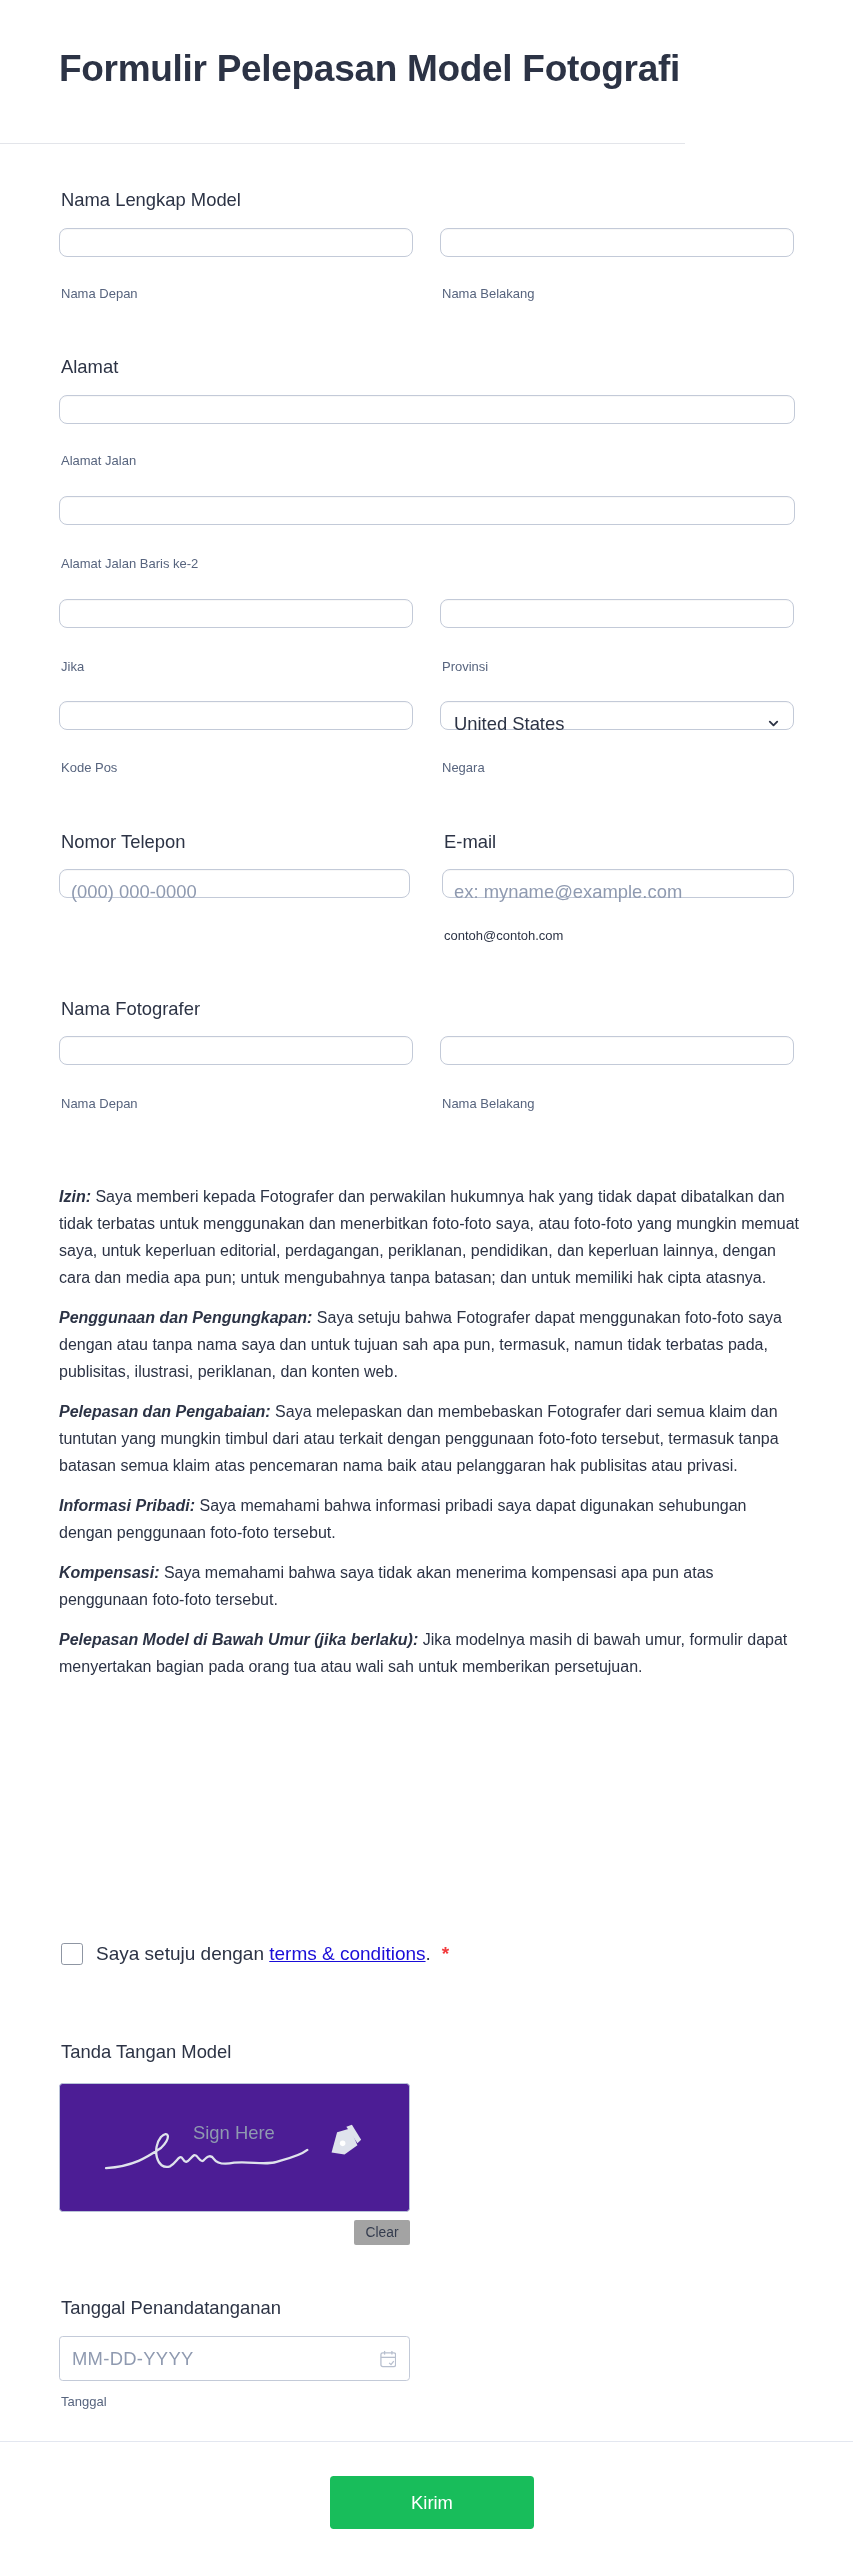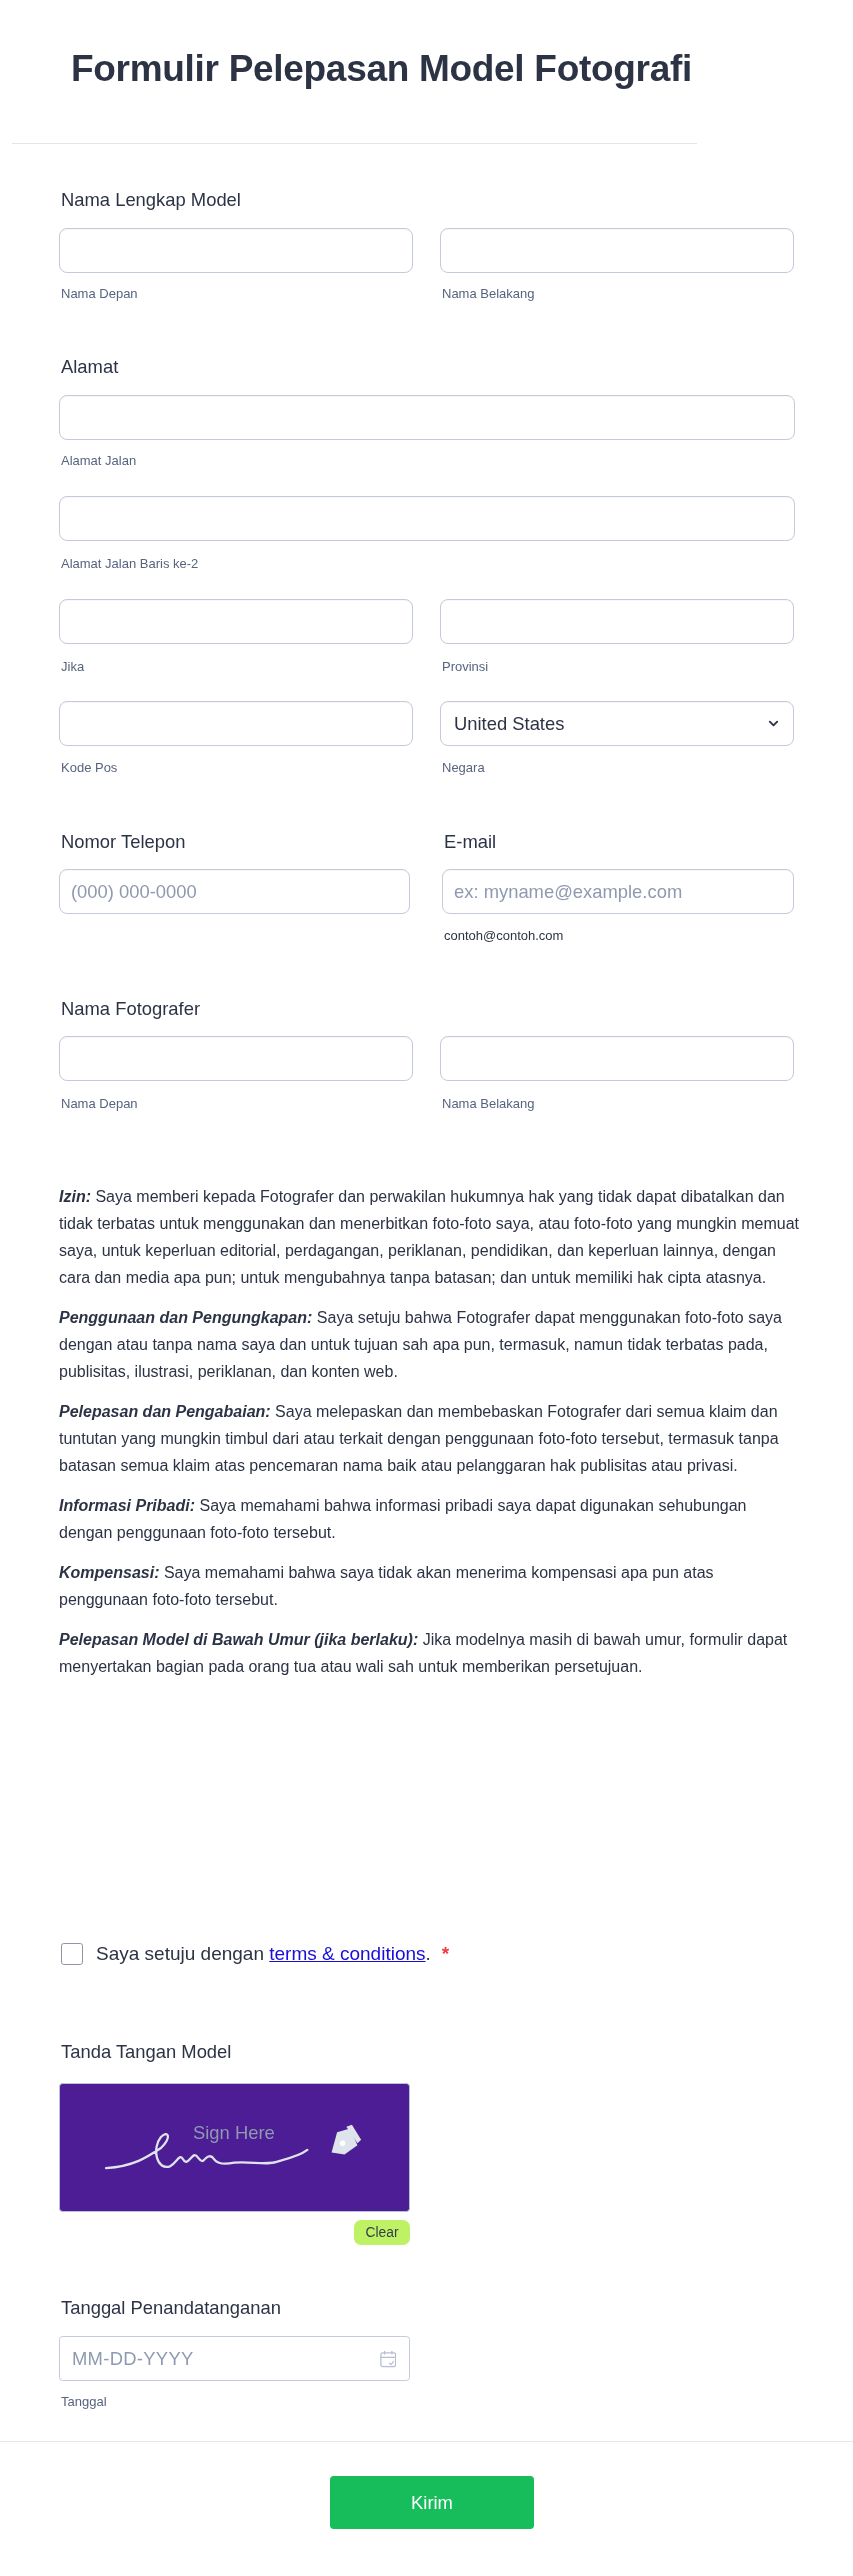--- a/index.html
+++ b/index.html
@@ -1,24 +1,24 @@
 <!DOCTYPE html>
 <html style="font-size:14.7px"><head>
 <meta charset="utf-8">
 <style>
   * { box-sizing: border-box; margin: 0; padding: 0; }
   html, body { width: 853px; background: #ffffff; }
   body { font-family: "Liberation Sans", "DejaVu Sans", sans-serif; color: #2c3345; position: relative; height: 2576px; overflow: hidden; }
 
-  .header { position: absolute; left: 12px; top: 0; width: 685px; height: 144px; border-bottom: 0.9px solid #e3e5ea; }
+  .header { position: absolute; left: 0; top: 0; width: 685px; height: 144px; border-bottom: 0.9px solid #e3e5ea; }
   .header h1 { position: absolute; left: 59px; top: 48px; font-size: 37px; font-weight: 700; color: #2c3345; letter-spacing: -0.3px; }
 
   .label { position: absolute; font-size: 18.4px; color: #2c3345; }
   .sub { position: absolute; font-size: 13px; color: #57647e; }
-  .input { position: absolute; height: 45px; border: 0.9px solid #c3cad8; border-radius: 8px; background: #fff; box-shadow: inset 0 0.9px 0.9px rgba(0,0,0,0.03); }
+  .input { position: absolute; height: 29px; border: 0.9px solid #c3cad8; border-radius: 8px; background: #fff; box-shadow: inset 0 0.9px 0.9px rgba(0,0,0,0.03); }
   .input .ph { position: absolute; left: 11px; top: 11px; font-size: 18.4px; color: #8f9ab0; }
   .col-l { left: 59px; width: 354px; }
   .col-r { left: 440px; width: 354px; }
   .full { left: 59px; width: 736px; }
 
   .select-value { position: absolute; left: 13px; top: 11px; font-size: 18.4px; color: #2c3345; }
   .chevron { position: absolute; right: 13px; top: 14.7px; width: 13px; height: 13px; }
 
   .legal { position: absolute; left: 59px; width: 740px; font-size: 16px; line-height: 27px; color: #2c3345; }
   .legal p { margin-bottom: 13px; }
@@ -26,21 +26,21 @@
 
   .check-row { position: absolute; left: 61px; top: 1941px; height: 26px; display: flex; align-items: center; }
   .checkbox { width: 22px; height: 22px; border: 1.4px solid #8f96a3; border-radius: 2.8px; background: #fff; margin-right: 13px; }
   .check-text { font-size: 19px; color: #2c3345; }
   .check-link { color: #1a0dd8; text-decoration: underline; }
   .req { color: #f23a3c; margin-left: 11px; font-weight: 700; }
 
   .sig-box { position: absolute; left: 59px; top: 2083px; width: 351px; height: 129px; border: 0.9px solid #b9c3d8; border-radius: 3.7px; background: #4c1d95; }
   .sig-text { position: absolute; left: 133px; top: 38px; font-size: 18.4px; color: #8f9ab0; }
   .sig-svg { position: absolute; left: 0; top: 0; }
-  .clear-btn { position: absolute; left: 354px; top: 2220px; width: 56px; height: 25px; background: #bef264; border-radius: 7px; font-size: 13.8px; color: #343c4e; text-align: center; line-height: 25px; }
+  .clear-btn { position: absolute; left: 354px; top: 2220px; width: 56px; height: 25px; background: #a3a3a3; border-radius: 2px; font-size: 13.8px; color: #343c4e; text-align: center; line-height: 25px; }
 
   .date-input { position: absolute; left: 59px; top: 2336px; width: 351px; height: 45px; border: 0.9px solid #c3cad8; border-radius: 3.7px; }
   .date-input .ph { position: absolute; left: 12px; top: 11px; font-size: 18.4px; color: #8f9ab0; letter-spacing: 0.3px; }
   .cal-icon { position: absolute; right: 13px; top: 13px; width: 16.5px; height: 18.4px; }
 
   .footer-line { position: absolute; left: 0; top: 2441px; width: 853px; height: 0.9px; background: #e3e7f0; }
   .submit { position: absolute; left: 330px; top: 2476px; width: 204px; height: 53px; background: #18bd5b; border-radius: 3.7px; color: #fff; font-size: 18.4px; text-align: center; line-height: 53px; }
 </style>
 </head>
 <body>

